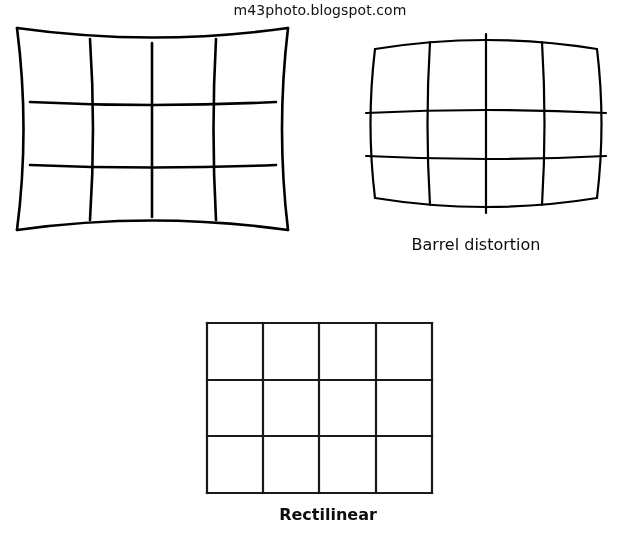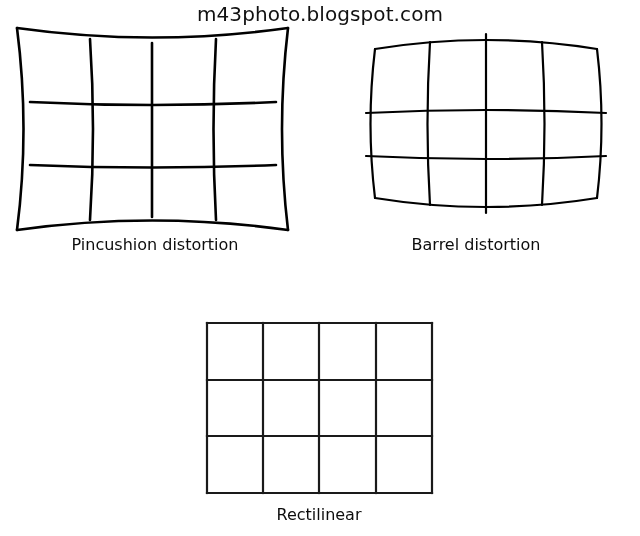--- a/index.html
+++ b/index.html
@@ -22,21 +22,21 @@
     width: 640px;
     height: 536px;
     background: #ffffff;
   }
   .watermark {
     position: absolute;
     left: 0;
     top: 2px;
     width: 640px;
     text-align: center;
-    font-size: 20px;
+    font-size: 14px;
     font-family: "DejaVu Sans", sans-serif;
     color: #111111;
     letter-spacing: 0.1px;
     white-space: nowrap;
   }
   .figure {
     position: absolute;
   }
   .figure svg {
     display: block;
@@ -49,21 +49,21 @@
     font-family: "DejaVu Sans", sans-serif;
     color: #0d0d0d;
     white-space: nowrap;
   }
   
   #fig-pincushion { left: 0px;   top: 20px; width: 310px; height: 225px; }
   #cap-pincushion { left: 0px;   top: 235px; width: 310px; }
   #fig-barrel     { left: 355px; top: 20px; width: 265px; height: 225px; }
   #cap-barrel     { left: 336px; top: 235px; width: 280px; }
   #fig-rectilinear{ left: 195px; top: 310px; width: 250px; height: 195px; }
-  #cap-rectilinear{ left: 184px; top: 505px; width: 270px; }
+  #cap-rectilinear{ left: 193px; top: 505px; width: 270px; font-weight: bold; }
 </style>
 </head>
 <body>
 
 <div id="page-root">
 
   <div class="watermark">m43photo.blogspot.com</div>
 
   <div class="figure" id="fig-pincushion">
     <svg width="310" height="225" viewBox="0 0 310 225" aria-hidden="true">
@@ -75,21 +75,20 @@
         <path d="M 17 210 Q 152 191 288 210"></path>
 
         <path d="M 17 8 Q 30 109 17 210"></path>
         <path d="M 90 19 Q 96 109 90 200"></path>
         <path d="M 152 23 Q 152 109 152 197"></path>
         <path d="M 216 19 Q 211 109 216 200"></path>
         <path d="M 288 8 Q 276 109 288 210"></path>
       </g>
     </svg>
   </div>
-  <div class="fig-caption" id="cap-pincushion">Pincushion distortion</div>
 
   <div class="figure" id="fig-barrel">
     <svg width="265" height="225" viewBox="0 0 265 225" aria-hidden="true">
       <g fill="none" stroke="#000000" stroke-width="2.2" stroke-linecap="round" stroke-linejoin="round">
 
         <path d="M 20 29 Q 131 11 242 29"></path>
         <path d="M 11 93 Q 131 87 251 93"></path>
         <path d="M 11 136 Q 131 142 251 136"></path>
         <path d="M 20 178 Q 131 196 242 178"></path>
 

